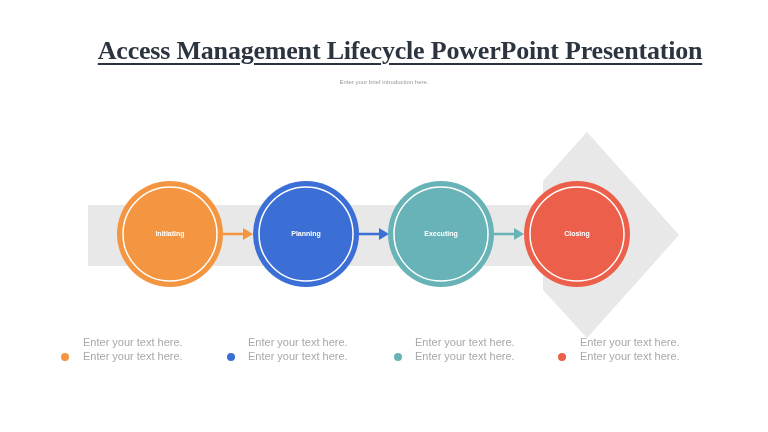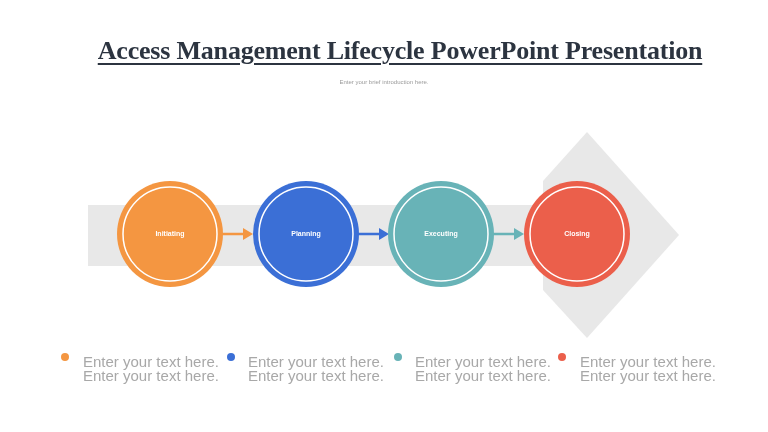--- a/index.html
+++ b/index.html
@@ -2,21 +2,21 @@
 <html><head>
 <meta charset="utf-8">
 <style>
   html,body{margin:0;padding:0;background:#ffffff;}
   body{width:768px;height:432px;position:relative;overflow:hidden;font-family:"Liberation Sans",sans-serif;}
   .title{position:absolute;left:16px;top:36px;width:768px;text-align:center;font-family:"Liberation Serif",serif;font-weight:bold;font-size:26px;color:#2c3440;letter-spacing:-0.2px;}
   .title span{text-decoration:underline;text-decoration-thickness:2px;text-underline-offset:4px;}
   .subtitle{position:absolute;left:0;top:79px;width:768px;text-align:center;font-size:6px;color:#9a9a9a;}
   svg.diagram{position:absolute;left:0;top:0;}
   .circle-label{font-family:"Liberation Sans",sans-serif;font-size:7px;font-weight:bold;fill:#ffffff;}
-  .note{position:absolute;top:355px;font-size:15px;line-height:14px;color:#a8a8a8;}
+  .note{position:absolute;top:335px;font-size:11px;line-height:14px;color:#a8a8a8;}
   .dot{position:absolute;top:353px;width:8px;height:8px;border-radius:50%;}
 </style>
 </head>
 <body>
 
 <div class="title"><span>Access Management Lifecycle PowerPoint Presentation</span></div>
 <div class="subtitle">Enter your brief introduction here.</div>
 
 <svg class="diagram" width="768" height="432" viewBox="0 0 768 432">
 

